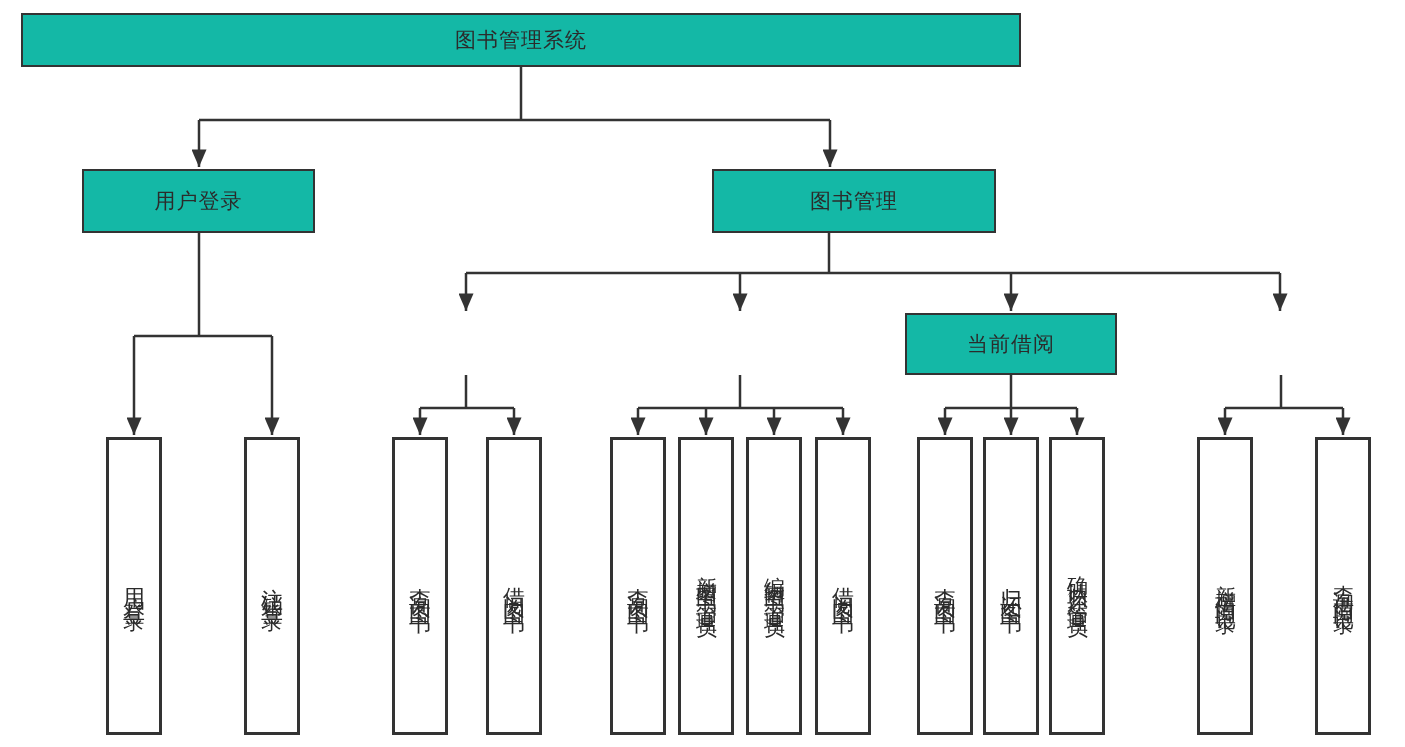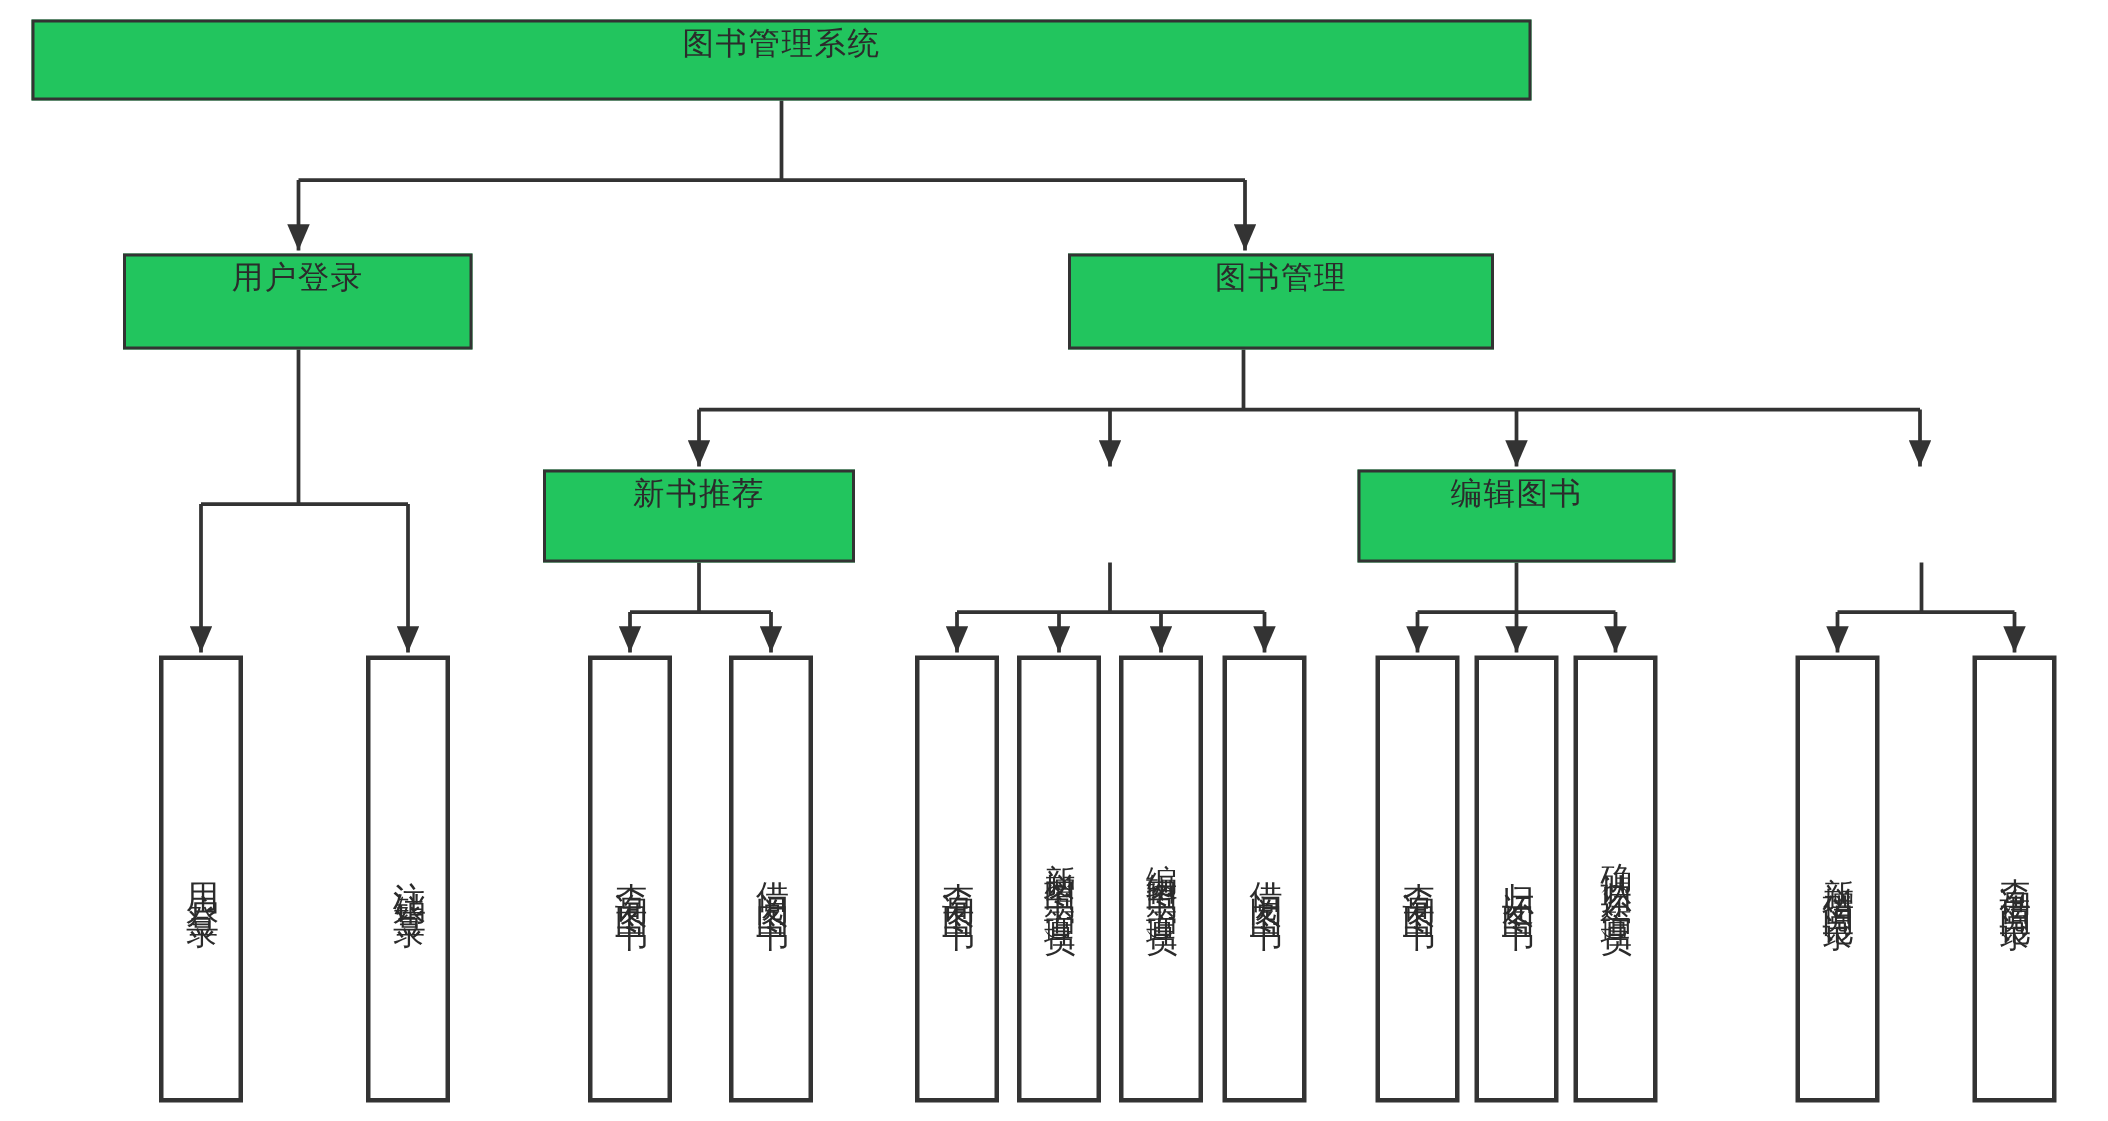--- a/index.html
+++ b/index.html
@@ -14,23 +14,23 @@
   #connectors {
     position: absolute;
     left: 0; top: 0;
     width: 1405px; height: 747px;
     pointer-events: none;
   }
   .hbox {
     position: absolute;
     box-sizing: border-box;
     border: 2px solid #333333;
-    background: #22c55e;
+    background: #14b8a6;
     display: flex;
-    align-items: flex-start;
+    align-items: center;
     justify-content: center;
     color: #2b2b2b;
     font-size: 21px;
     letter-spacing: 1px;
     z-index: 2;
   }
   .vbox {
     position: absolute;
     box-sizing: border-box;
     border: 3px solid #333333;
@@ -126,25 +126,22 @@
     <span>图书管理系统</span>
   </div>
 
   <div class="hbox" style="left:82px; top:169px; width:233px; height:64px;">
     <span>用户登录</span>
   </div>
   <div class="hbox" style="left:712px; top:169px; width:284px; height:64px;">
     <span>图书管理</span>
   </div>
 
-  <div class="hbox" style="left:362px; top:313px; width:208px; height:62px;">
-    <span>新书推荐</span>
-  </div>
   <div class="hbox" style="left:905px; top:313px; width:212px; height:62px;">
-    <span>编辑图书</span>
+    <span>当前借阅</span>
   </div>
 
   <div class="vbox" style="left:106px;">
     <span>用户登录</span>
   </div>
   <div class="vbox" style="left:244px;">
     <span>注销登录</span>
   </div>
 
   <div class="vbox" style="left:392px;">

